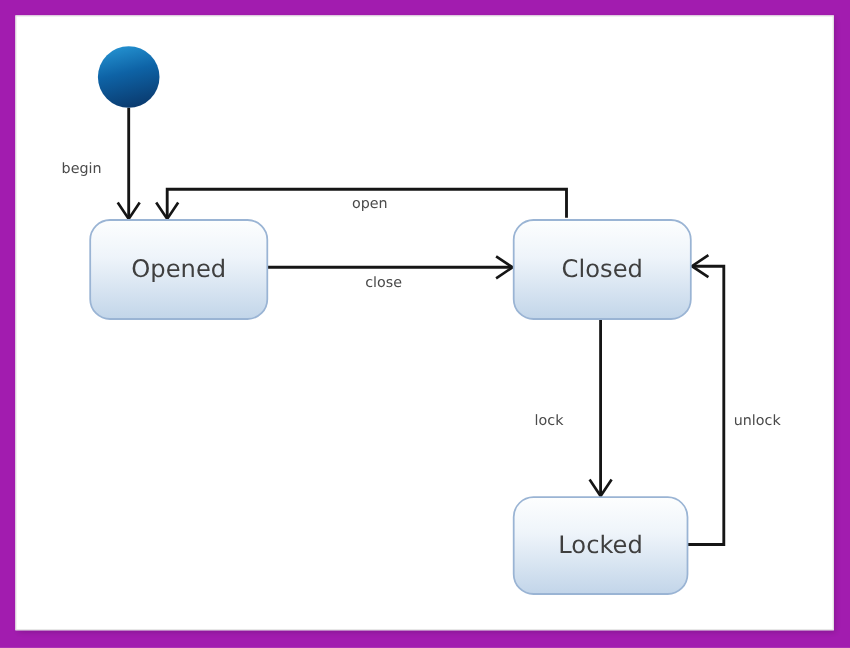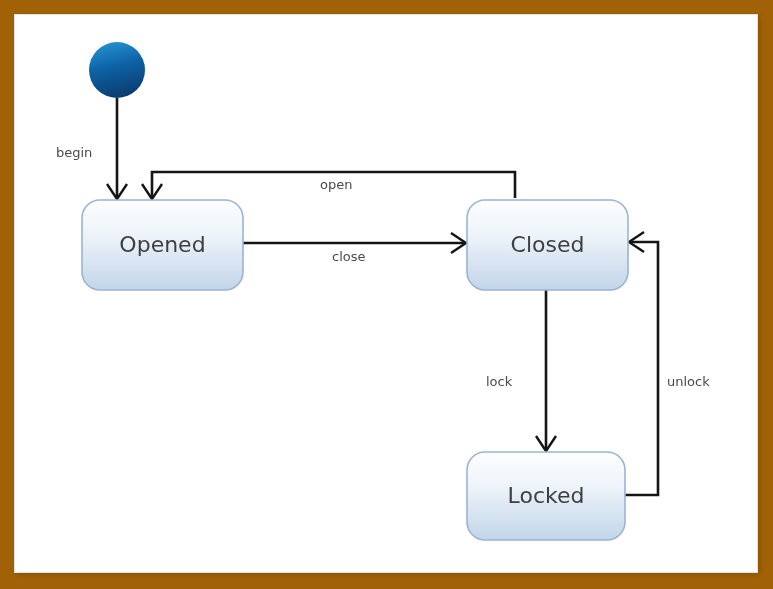--- a/index.html
+++ b/index.html
@@ -10,21 +10,21 @@
   body {
     width: 773px;
     height: 589px;
     font-family: "DejaVu Sans", sans-serif;
     overflow: hidden;
   }
   #root {
     position: relative;
     width: 773px;
     height: 589px;
-    background: #a16207;
+    background: #a21caf;
   }
   
   #canvas {
     position: absolute;
     left: 14px;
     top: 14px;
     width: 744px;
     height: 559px;
     background: #ffffff;
     border: 1px solid #e2e2e2;

